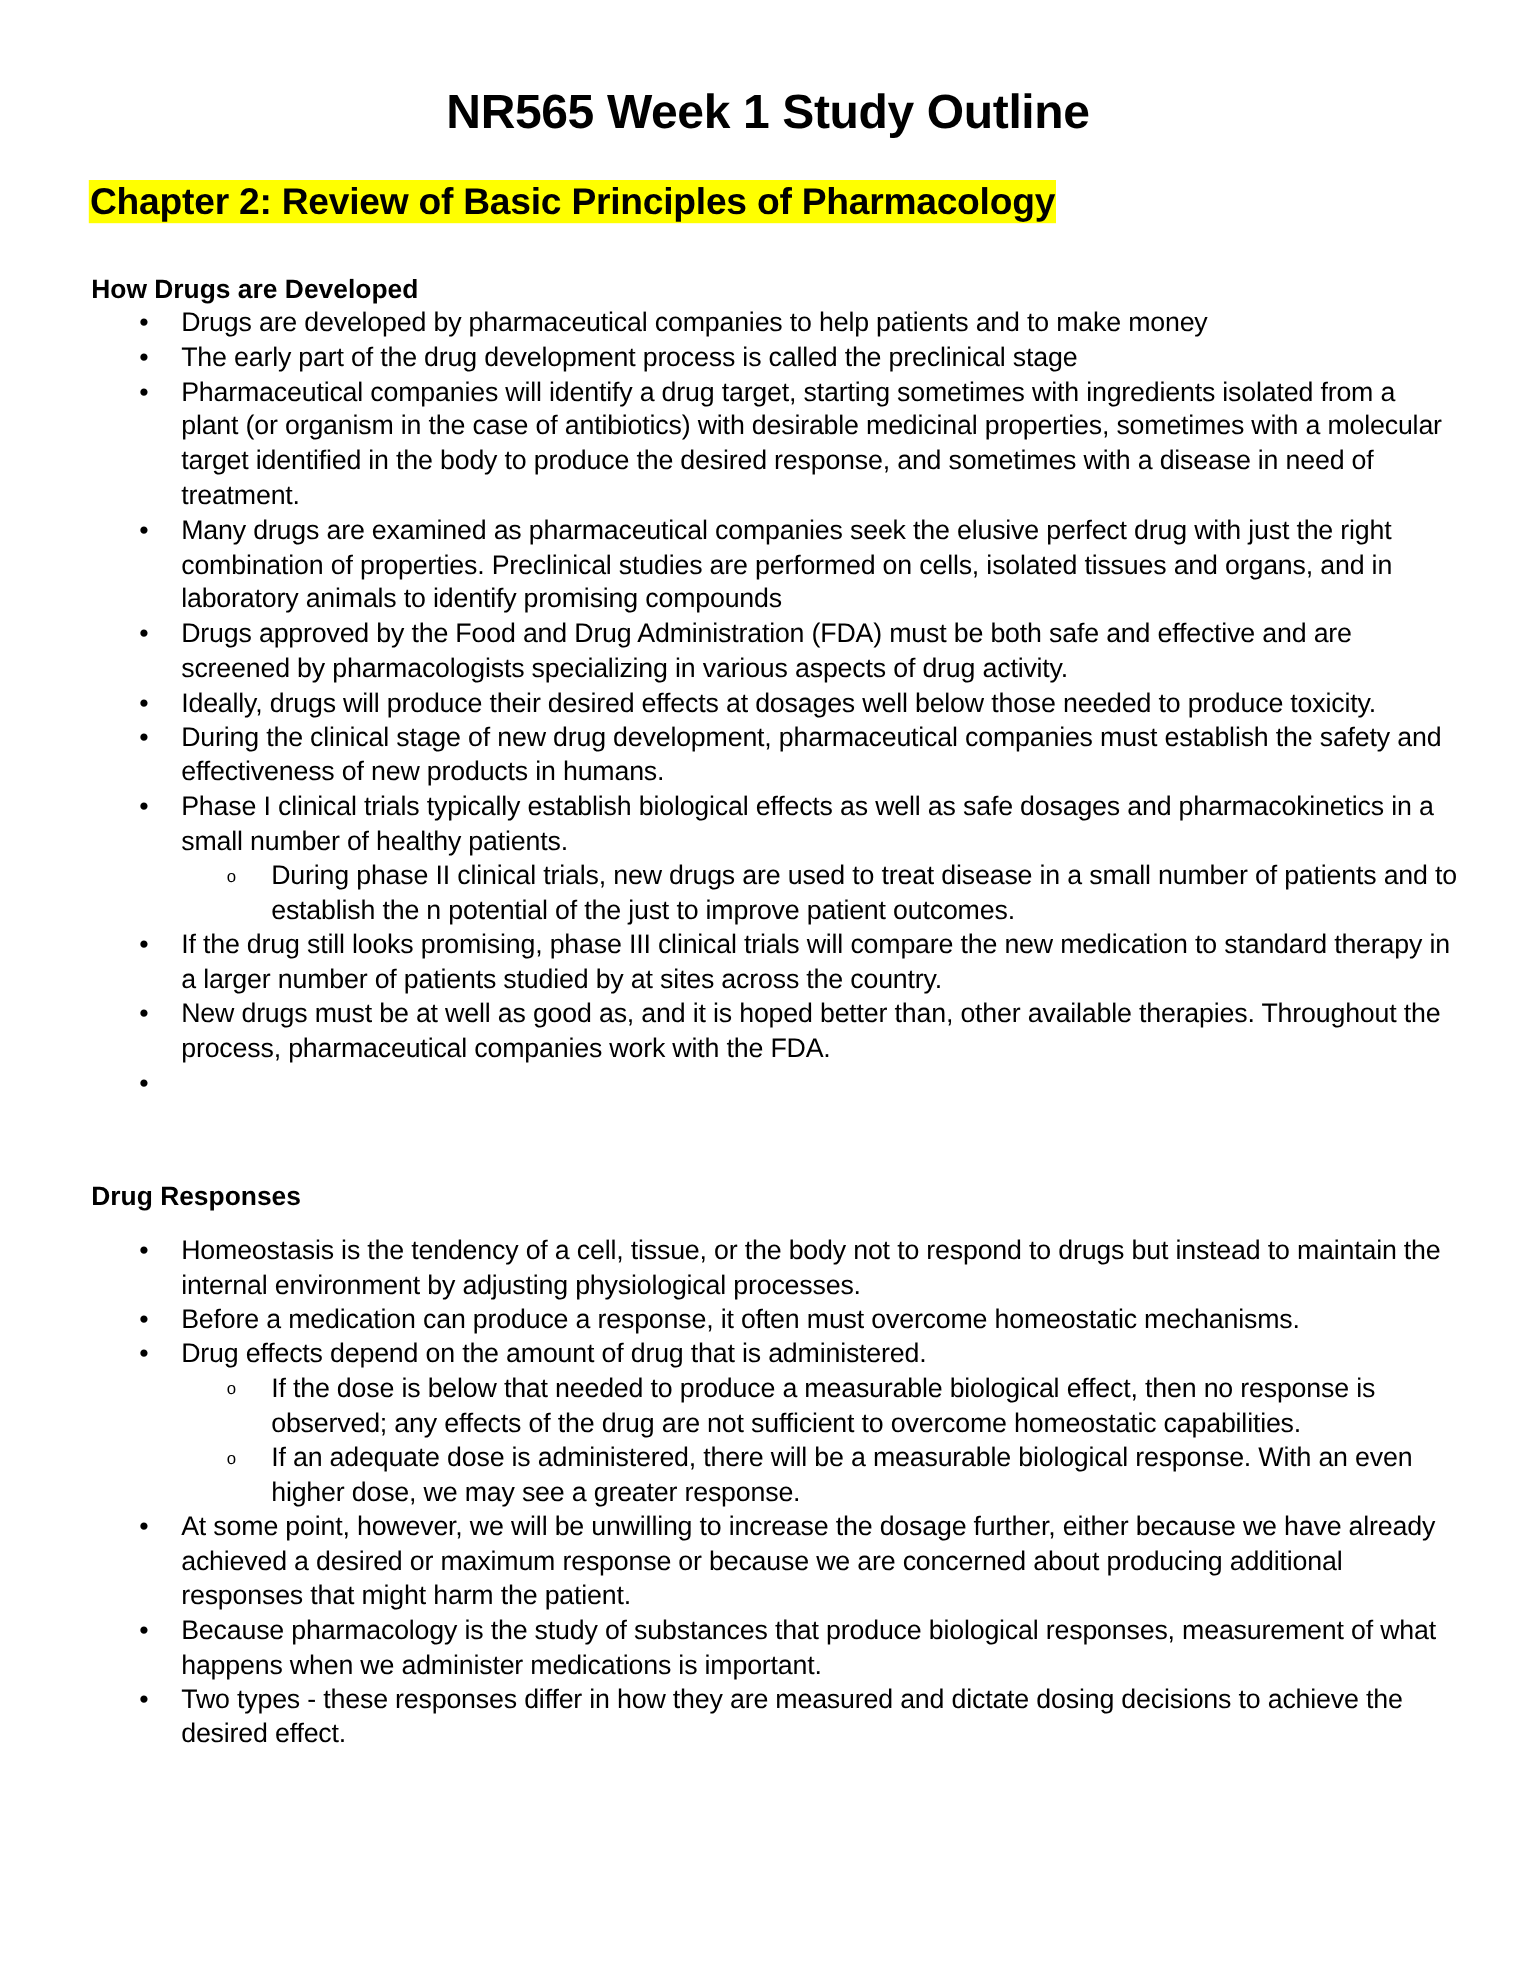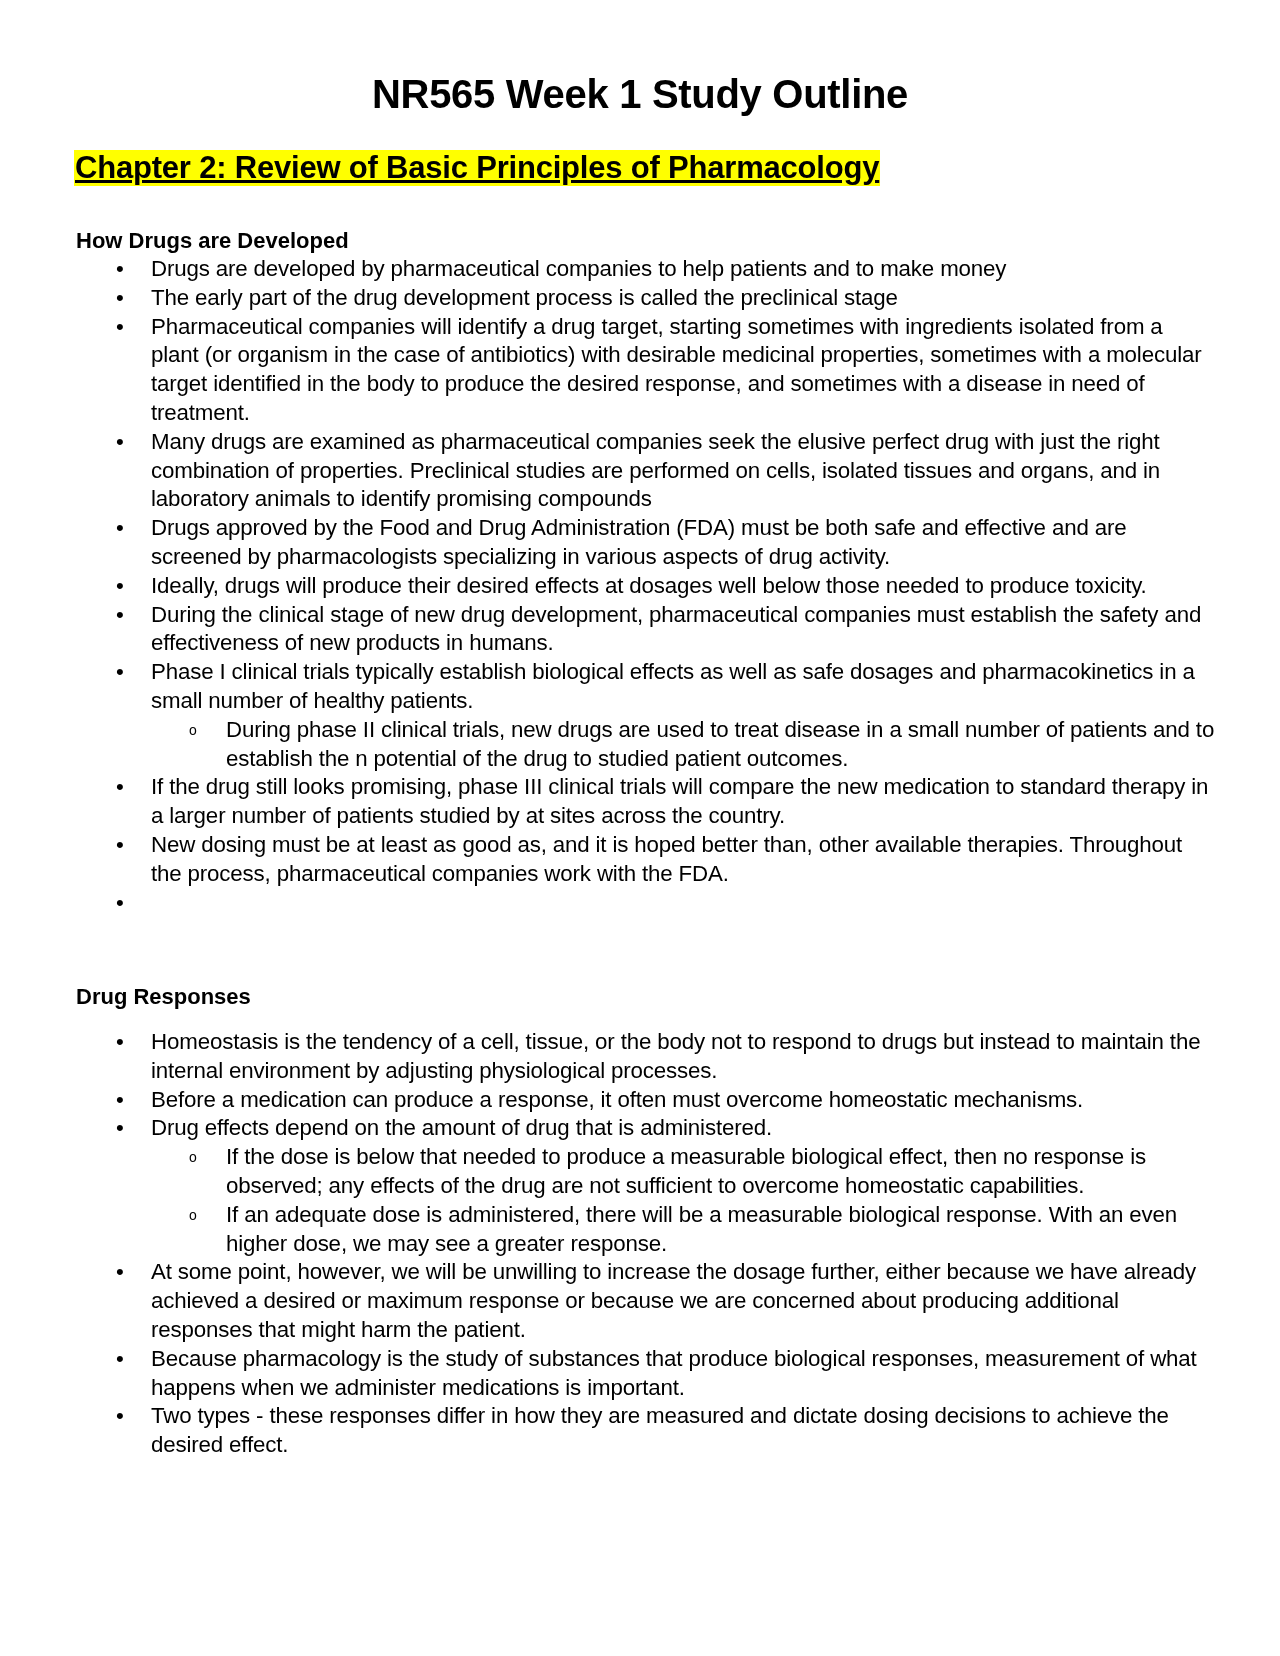--- a/index.html
+++ b/index.html
@@ -2,21 +2,21 @@
 <html><head>
 <meta charset="utf-8">
 <style>
   html, body { margin: 0; padding: 0; background: #ffffff; }
   body { width: 1280px; height: 1656px; position: relative; overflow: hidden;
          font-family: "Liberation Sans", sans-serif; color: #000; }
   .page { position: absolute; left: 0; top: 0; width: 1280px; height: 1656px; padding-left: 44px; }
   .title { position: absolute; top: 72px; left: 0; width: 1280px; text-align: center;
            font-size: 40px; font-weight: bold; letter-spacing: -0.3px; }
   .chapter { position: absolute; top: 150px; left: 74px; font-size: 31px; font-weight: bold;
-             background: #ffff00; text-decoration: underline; line-height: 36px; padding: 0 1px;
+             background: #ffff00; line-height: 36px; padding: 0 1px;
              letter-spacing: -0.2px; }
   .section-heading { position: absolute; left: 76px; font-size: 22px; font-weight: bold; }
   ul.bullets { position: absolute; left: 76px; width: 1140px; margin: 0; padding: 0; list-style: none;
                font-size: 22.3px; line-height: 28.8px; letter-spacing: -0.15px; }
   ul.bullets > li { position: relative; padding-left: 75px; }
   ul.bullets > li > .marker { position: absolute; left: 40px; top: 0; }
   ul.sub { margin: 0; padding: 0; list-style: none; }
   ul.sub > li { position: relative; padding-left: 150px; margin-left: -75px; }
   ul.sub > li > .marker { position: absolute; left: 113px; top: 0; font-size: 14px; }
 </style>
@@ -30,24 +30,24 @@
   <div class="section-heading" style="top:228px;">How Drugs are Developed</div>
   <ul class="bullets" style="top:255px;">
       <li><span class="marker">•</span><span>Drugs are developed by pharmaceutical companies to help patients and to make money</span></li>
       <li><span class="marker">•</span><span>The early part of the drug development process is called the preclinical stage</span></li>
       <li><span class="marker">•</span><span>Pharmaceutical companies will identify a drug target, starting sometimes with ingredients isolated from a plant (or organism in the case of antibiotics) with desirable medicinal properties, sometimes with a molecular target identified in the body to produce the desired response, and sometimes with a disease in need of treatment.</span></li>
       <li><span class="marker">•</span><span>Many drugs are examined as pharmaceutical companies seek the elusive perfect drug with just the right combination of properties. Preclinical studies are performed on cells, isolated tissues and organs, and in laboratory animals to identify promising compounds</span></li>
       <li><span class="marker">•</span><span>Drugs approved by the Food and Drug Administration (FDA) must be both safe and effective and are screened by pharmacologists specializing in various aspects of drug activity.</span></li>
       <li><span class="marker">•</span><span>Ideally, drugs will produce their desired effects at dosages well below those needed to produce toxicity.</span></li>
       <li><span class="marker">•</span><span>During the clinical stage of new drug development, pharmaceutical companies must establish the safety and effectiveness of new products in humans.</span></li>
       <li><span class="marker">•</span><span>Phase I clinical trials typically establish biological effects as well as safe dosages and pharmacokinetics in a small number of healthy patients.</span><ul class="sub">
-          <li><span class="marker">o</span><span>During phase II clinical trials, new drugs are used to treat disease in a small number of patients and to establish the n   potential of the drug to studied patient outcomes.</span></li>
+          <li><span class="marker">o</span><span>During phase II clinical trials, new drugs are used to treat disease in a small number of patients and to establish the n   potential of the just to improve patient outcomes.</span></li>
         </ul></li>
       <li><span class="marker">•</span><span>If the drug still looks promising, phase III clinical trials will compare the new medication to standard therapy in a larger number of patients studied by at sites across the country.</span></li>
-      <li><span class="marker">•</span><span>New dosing must be at least as good as, and it is hoped better than, other available therapies. Throughout the process, pharmaceutical companies work with the FDA.</span></li>
+      <li><span class="marker">•</span><span>New drugs must be at well as good as, and it is hoped better than, other available therapies. Throughout the process, pharmaceutical companies work with the FDA.</span></li>
       <li><span class="marker">•</span></li>
     </ul>
 
   <div class="section-heading" style="top:984px;">Drug Responses</div>
   <ul class="bullets" style="top:1028px;">
       <li><span class="marker">•</span><span>Homeostasis is the tendency of a cell, tissue, or the body not to respond to drugs but instead to maintain the internal environment by adjusting physiological processes.</span></li>
       <li><span class="marker">•</span><span>Before a medication can produce a response, it often must overcome homeostatic mechanisms.</span></li>
       <li><span class="marker">•</span><span>Drug effects depend on the amount of drug that is administered.</span><ul class="sub">
           <li><span class="marker">o</span><span>If the dose is below that needed to produce a measurable biological effect, then no response is observed; any effects of the drug are not sufficient to overcome homeostatic capabilities.</span></li>
           <li><span class="marker">o</span><span>If an adequate dose is administered, there will be a measurable biological response. With an even higher dose, we may see a greater response.</span></li>

